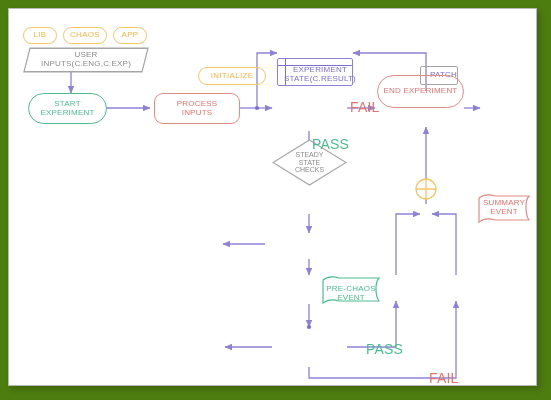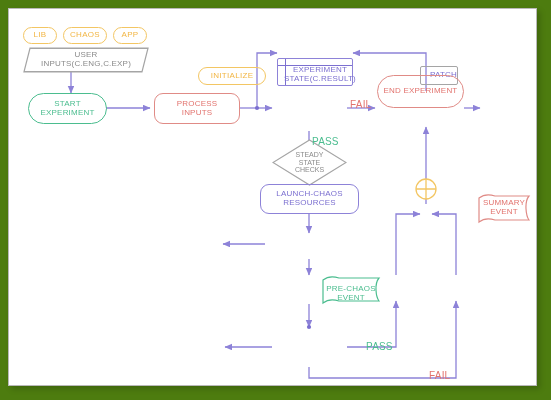--- a/index.html
+++ b/index.html
@@ -30,21 +30,21 @@
   
   .banner{
     border:none;background:transparent;position:relative;
   }
   .banner svg.shape{position:absolute;left:0;top:0;width:100%;height:100%;overflow:visible;}
   .banner .txt{position:relative;z-index:2;width:100%;}
   
   .diamond{position:relative;background:transparent;border:none;}
   .diamond svg.shape{position:absolute;left:0;top:0;width:100%;height:100%;}
   .diamond .txt{position:relative;z-index:2;}
-  .lbl{position:absolute;font-size:10px;letter-spacing:.2px;}
+  .lbl{position:absolute;font-size:14px;letter-spacing:.2px;}
   .tag{font-size:8px;letter-spacing:.3px;}
   .ttl{font-size:8px;letter-spacing:.2px;}
 </style>
 </head>
 <body>
 
 <div id="page">
   <div id="canvas">
 
     <svg id="wire" viewBox="0 0 527 376">
@@ -167,24 +167,20 @@
     </div>
 
     <div class="node banner c-green ttl" style="left:313px;top:138px;width:58px;height:27px;align-items:flex-end;">
       <svg class="shape" viewBox="0 0 58 27" preserveAspectRatio="none">
         <path d="M1,4 C6,0 11,0 17,2 L57,2 C52,8 54,21 57,25 L17,25 C11,23 6,23 1,27 Z" fill="#fff" stroke="#4bbd8f" stroke-width="1.2"></path>
       </svg>
       <span class="txt">PRE-CHAOS
 EVENT</span>
     </div>
 
-    <div class="node rounded b-purple c-purple ttl" style="left:251px;top:175px;width:99px;height:30px;">
-      <span>LAUNCH-CHAOS
-RESOURCES</span>
-    </div>
 
     <div class="node banner c-purple ttl" style="left:152px;top:221px;width:64px;height:28px;">
       <svg class="shape" viewBox="0 0 64 28" preserveAspectRatio="none">
         <path d="M1,14 C1,5 6,1 13,1 L63,1 C58,8 60,21 63,26 L13,26 C6,26 1,22 1,14 Z" fill="#fff" stroke="#8d82d8" stroke-width="1.2"></path>
       </svg>
 
     </div>
 
     <div class="lbl c-red" style="left:341px;top:90px;">
       <span>FAIL</span>

